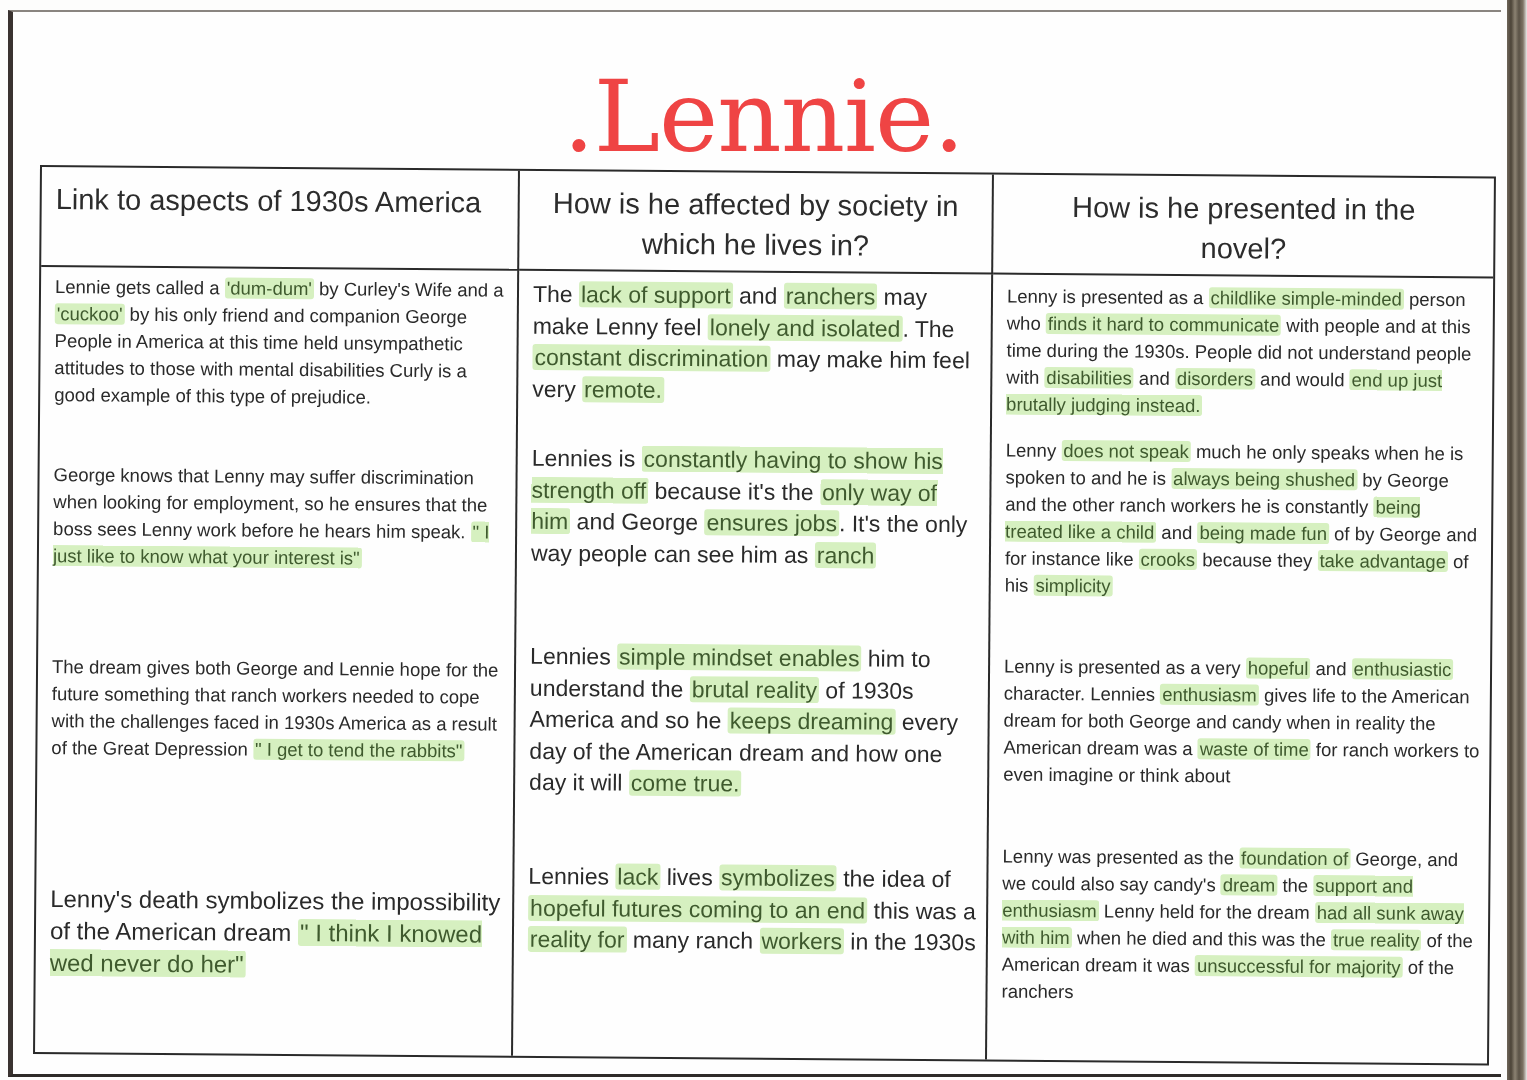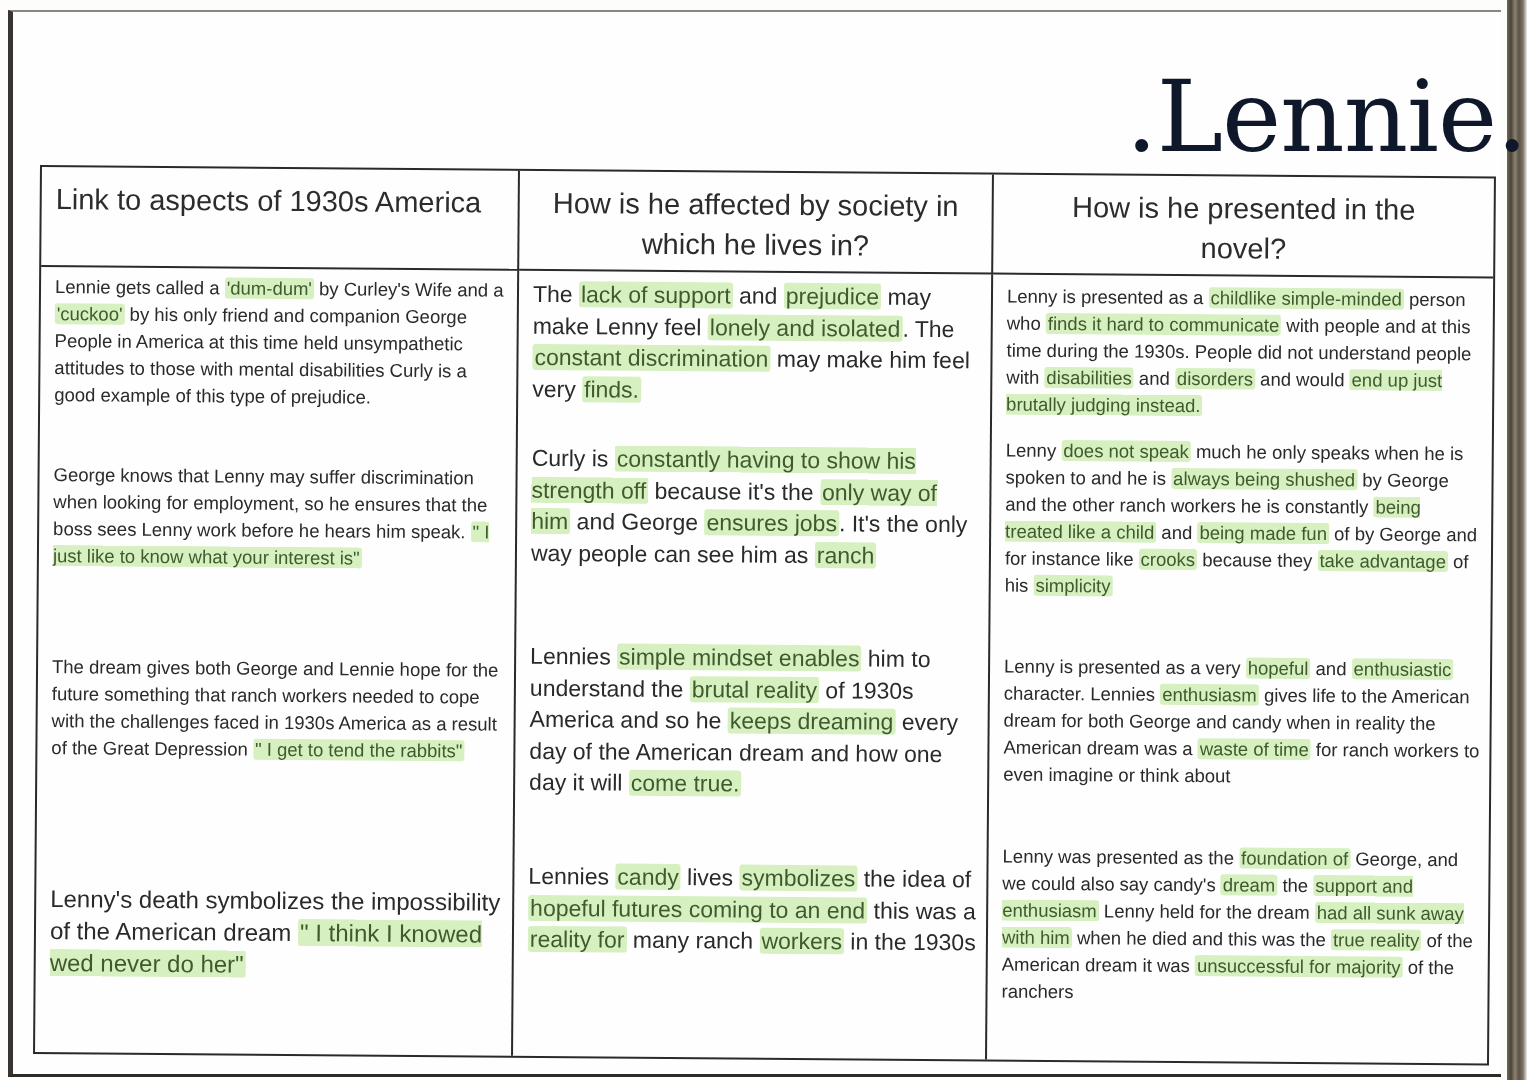--- a/index.html
+++ b/index.html
@@ -16,23 +16,23 @@
     border-left: 5px solid #3a3330;
     border-top: 2px solid #8a8580;
     border-bottom: 3px solid #2e2a28;
   }
   .edge-right {
     position: absolute; right: 0; top: 0; width: 26px; height: 1080px;
     background: linear-gradient(90deg, #fdfdfc 0, #fdfdfc 6px, #6e6558 6px, #4c4438 10px, #8b8272 14px, #5a5246 18px, #7d7464 22px, #ecebea 26px);
   }
   .title {
     position: absolute; left: 0; width: 1527px; top: 62px;
-    text-align: right;
+    text-align: center;
     font-family: "DejaVu Serif", "Liberation Serif", serif;
-    font-size: 100px; line-height: 110px; color: #0f172a;
+    font-size: 100px; line-height: 110px; color: #ef4444;
     letter-spacing: -1px;
   }
   .grid {
     position: absolute; left: 40px; top: 165px; width: 1452px; height: 885px;
     border: 2px solid #2a2a2a;
     display: grid;
     grid-template-columns: 478px 474px 1fr;
     grid-template-rows: 100px 1fr;
     transform: rotate(0.45deg);
     transform-origin: left top;
@@ -62,24 +62,24 @@
   <div class="cell head" style="padding-left:20px;padding-right:20px;">How is he affected by society in which he lives in?</div>
   <div class="cell head last" style="padding-left:50px;padding-right:50px;">How is he presented in the novel?</div>
 
   <div class="cell">
     <div class="block t-small" style="top:6px;"><span>Lennie gets called a </span><mark>'dum-dum'</mark><span> by Curley's Wife and a </span><mark>'cuckoo'</mark><span> by his only friend and companion  George People in America  at this time held unsympathetic attitudes to those with mental disabilities Curly is a good example of this type of prejudice.</span></div>
     <div class="block t-small" style="top:194px;"><span>George knows that Lenny may suffer discrimination when looking for employment,  so he ensures that the boss sees Lenny work  before he hears him speak. </span><mark>" I just like to know what your interest is"</mark></div>
     <div class="block t-small" style="top:386px;"><span>The dream gives both George and Lennie hope for the future something that ranch workers needed to cope with the challenges faced in 1930s America as a result of the Great Depression </span><mark>" I get to tend the rabbits"</mark></div>
     <div class="block t-big" style="top:616px;"><span>Lenny's death symbolizes the impossibility of the American dream </span><mark>" I think I knowed wed never do her"</mark></div>
   </div>
   <div class="cell">
-    <div class="block t-mid" style="top:8px;"><span>The </span><mark>lack of support</mark><span> and </span><mark>prejudice</mark><span> may make Lenny feel </span><mark>lonely and isolated</mark><span>. The </span><mark>constant discrimination</mark><span> may make him feel very </span><mark>finds.</mark></div>
-    <div class="block t-mid" style="top:172px;"><span>Curly is </span><mark>constantly having to show his strength off</mark><span> because it's the </span><mark>only way of him</mark><span> and George </span><mark>ensures jobs</mark><span>. It's the only way people can see him as </span><mark>ranch</mark></div>
+    <div class="block t-mid" style="top:8px;"><span>The </span><mark>lack of support</mark><span> and </span><mark>ranchers</mark><span> may make Lenny feel </span><mark>lonely and isolated</mark><span>. The </span><mark>constant discrimination</mark><span> may make him feel very </span><mark>remote.</mark></div>
+    <div class="block t-mid" style="top:172px;"><span>Lennies is </span><mark>constantly having to show his strength off</mark><span> because it's the </span><mark>only way of him</mark><span> and George </span><mark>ensures jobs</mark><span>. It's the only way people can see him as </span><mark>ranch</mark></div>
     <div class="block t-mid" style="top:370px;"><span>Lennies </span><mark>simple mindset enables</mark><span> him to understand the </span><mark>brutal reality</mark><span> of 1930s America and so he </span><mark>keeps dreaming</mark><span> every day of the American dream and how one day it will </span><mark>come true.</mark></div>
-    <div class="block t-mid" style="top:590px;"><span>Lennies </span><mark>candy</mark><span> lives </span><mark>symbolizes</mark><span> the idea of </span><mark>hopeful futures coming to an end</mark><span> this was a </span><mark>reality for</mark><span> many ranch </span><mark>workers</mark><span> in the 1930s</span></div>
+    <div class="block t-mid" style="top:590px;"><span>Lennies </span><mark>lack</mark><span> lives </span><mark>symbolizes</mark><span> the idea of </span><mark>hopeful futures coming to an end</mark><span> this was a </span><mark>reality for</mark><span> many ranch </span><mark>workers</mark><span> in the 1930s</span></div>
   </div>
   <div class="cell last">
     <div class="block t-right" style="top:8px;"><span>Lenny is presented as a </span><mark>childlike simple-minded</mark><span> person who </span><mark>finds it hard to communicate</mark><span> with people and at this time during the 1930s.  People did not understand people with </span><mark>disabilities</mark><span> and </span><mark>disorders</mark><span> and would </span><mark>end up just brutally judging instead.</mark></div>
     <div class="block t-right" style="top:162px;"><span>Lenny </span><mark>does not speak</mark><span> much he only speaks when he is spoken to and he is </span><mark>always being shushed</mark><span> by George and the other  ranch workers  he is constantly </span><mark>being treated like a child</mark><span> and </span><mark>being made fun</mark><span> of by George and for instance like </span><mark>crooks</mark><span> because they </span><mark>take advantage</mark><span> of his </span><mark>simplicity</mark></div>
     <div class="block t-right" style="top:378px;"><span>Lenny is presented as a very </span><mark>hopeful</mark><span>  and </span><mark>enthusiastic</mark><span> character. Lennies </span><mark>enthusiasm</mark><span> gives life to the American dream for both George and candy when in reality the American dream was a </span><mark>waste of time</mark><span> for ranch workers  to even imagine or think about</span></div>
     <div class="block t-right" style="top:568px;"><span>Lenny was presented as the </span><mark>foundation of</mark><span> George, and we could also say candy's </span><mark>dream</mark><span> the </span><mark>support and enthusiasm</mark><span> Lenny held for the dream </span><mark>had all sunk away with him</mark><span> when he died and this was the </span><mark>true reality</mark><span> of the American dream it was </span><mark>unsuccessful for majority</mark><span> of the ranchers</span></div>
   </div>
 </div>
 
 </body></html>

